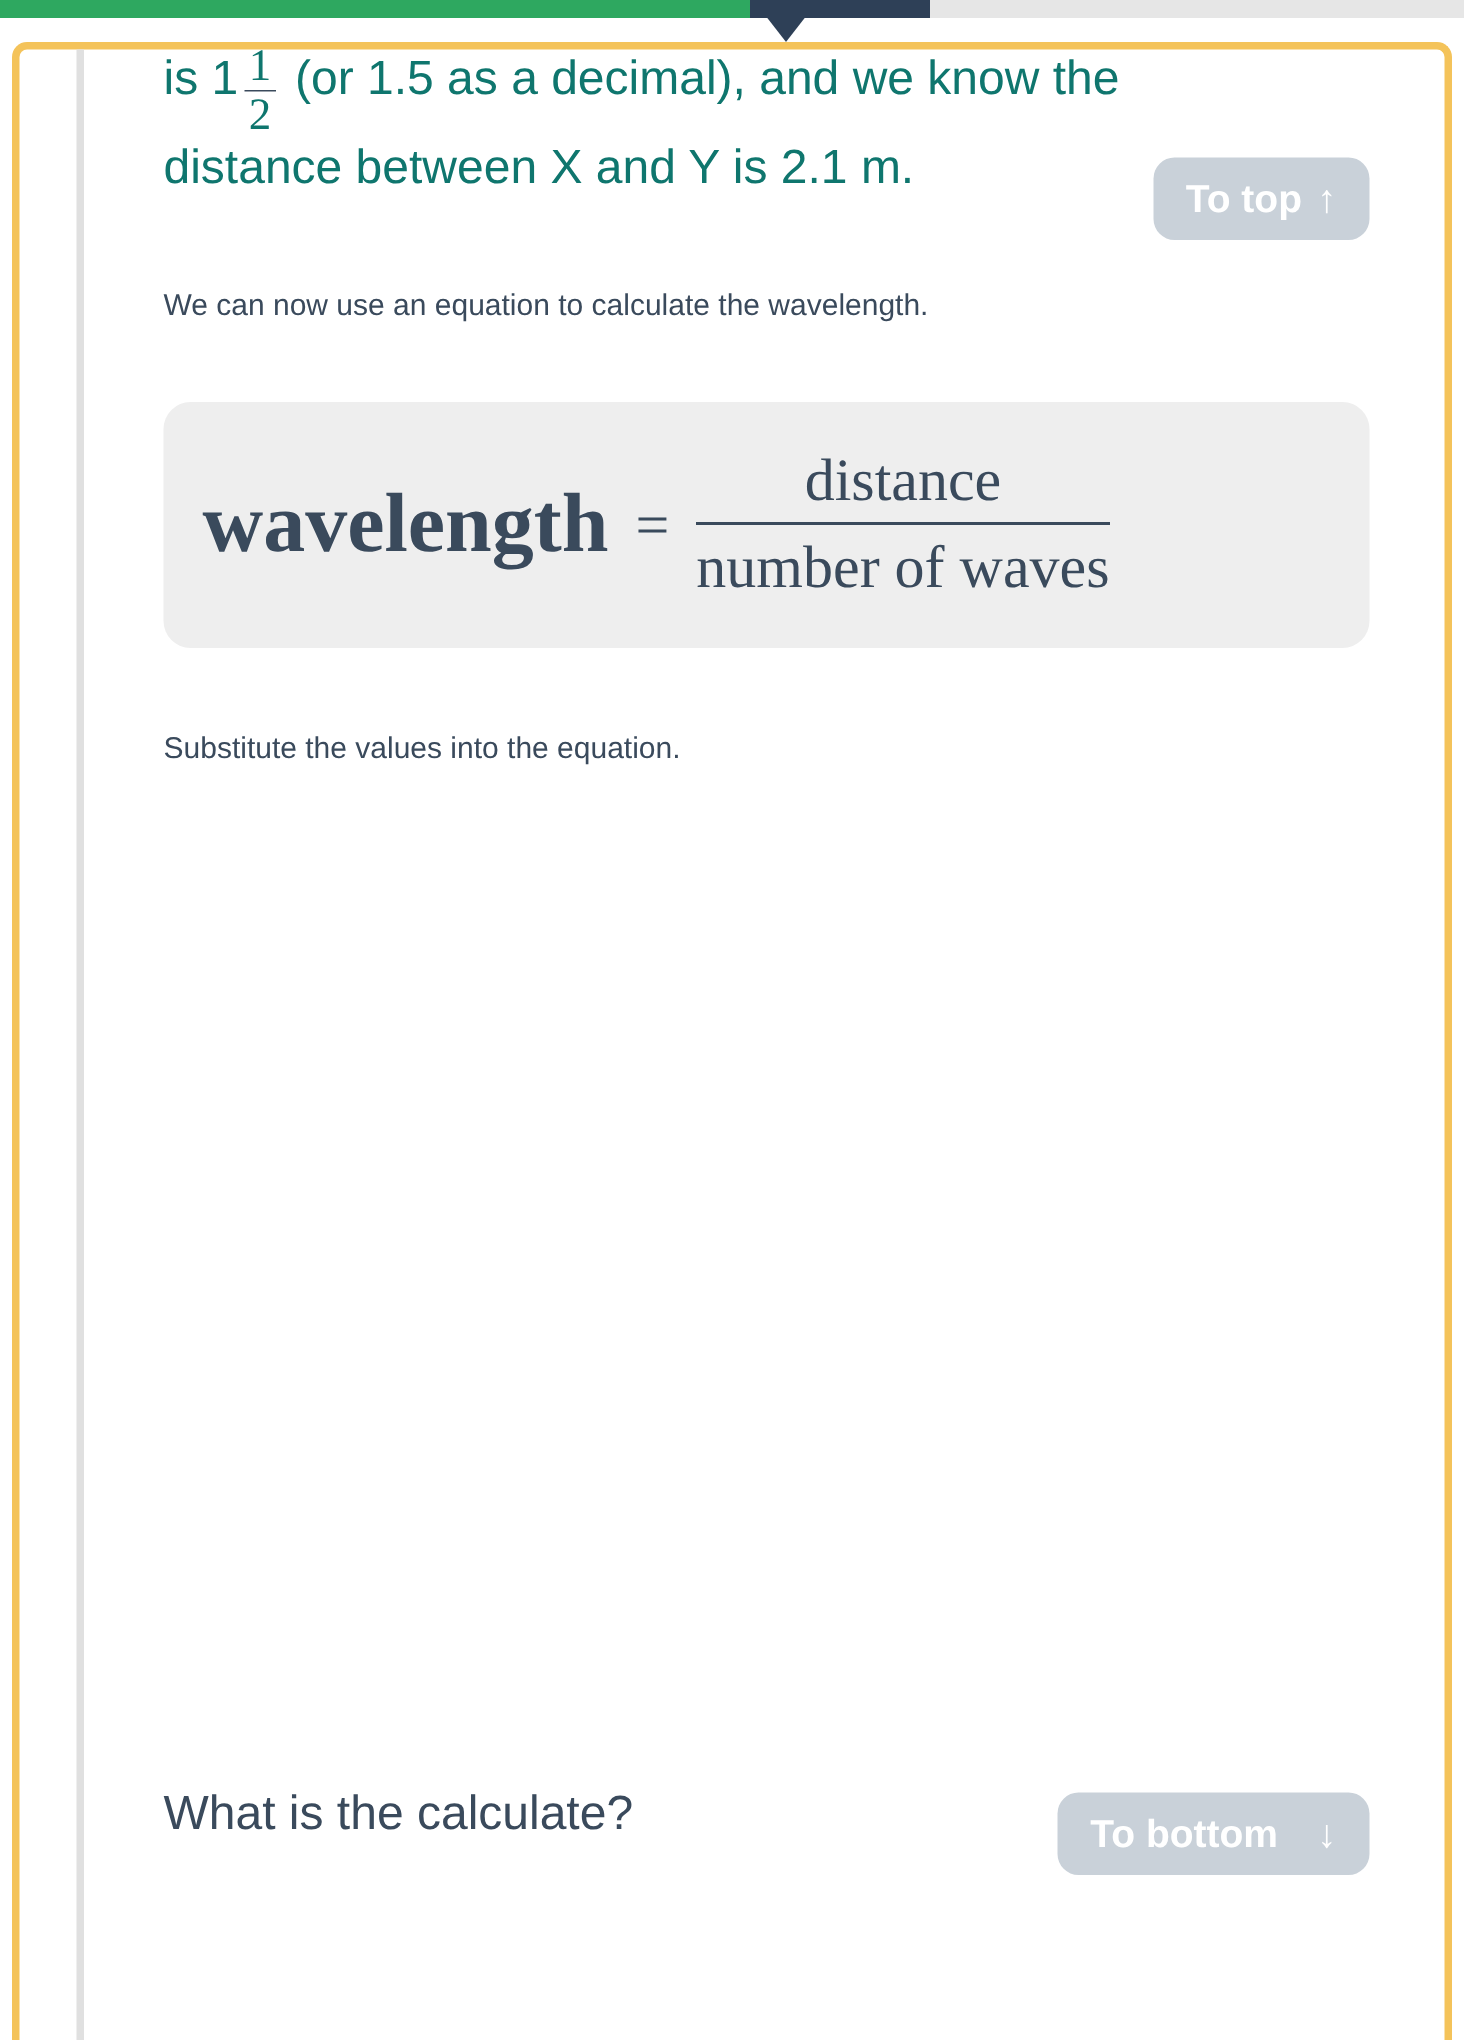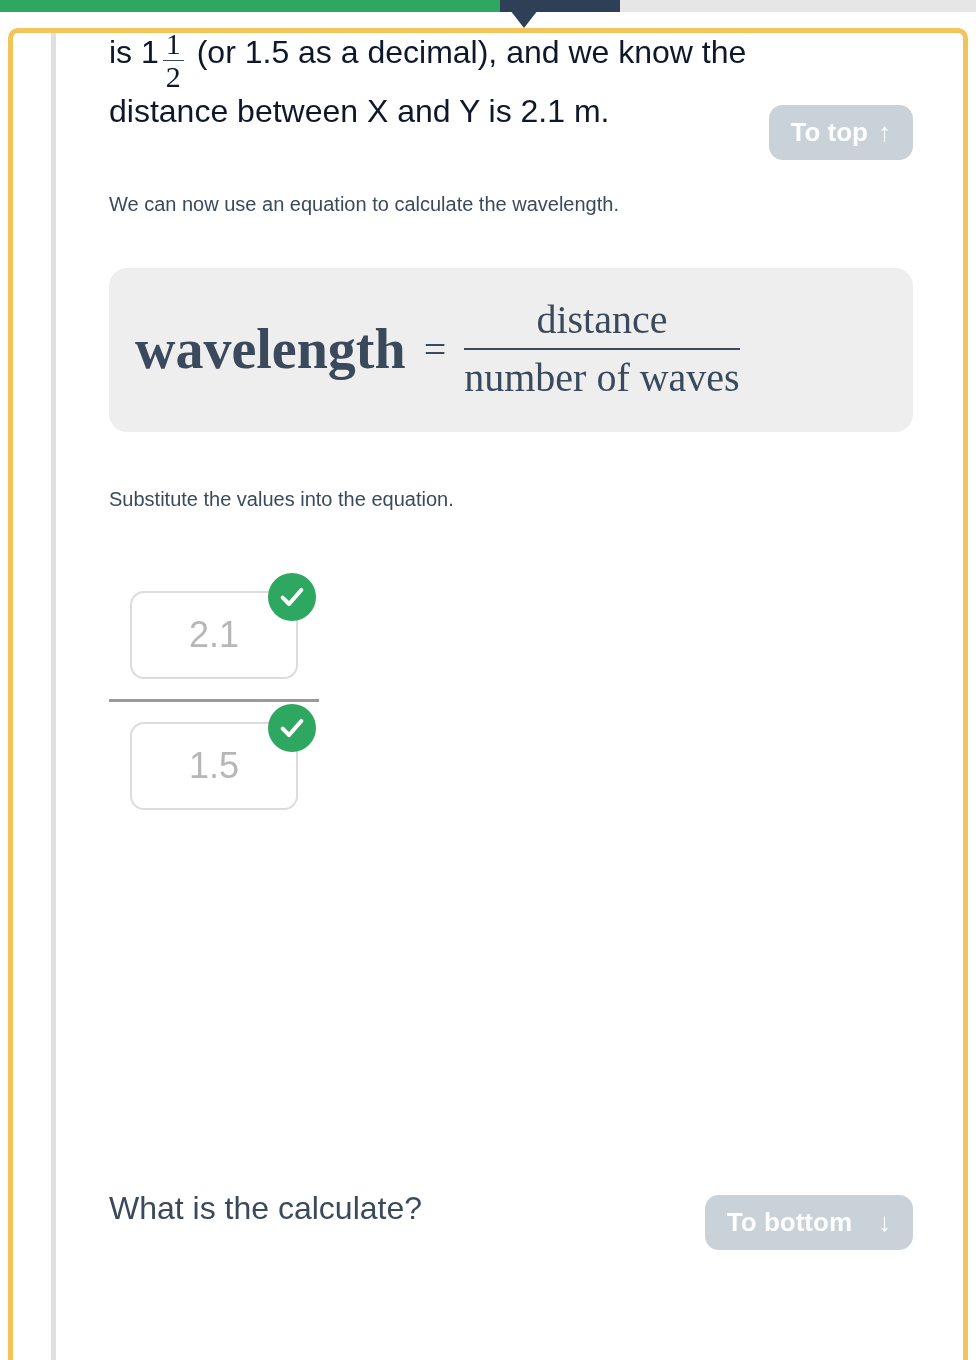--- a/index.html
+++ b/index.html
@@ -11,21 +11,21 @@
     .top-bar-navy { background: #2e4057; flex: 0 0 120px; position: relative; }
     .top-bar-gray { background: #e6e6e6; flex: 1; }
     .pointer-down { position: absolute; left: 510px; top: 10px; width: 0; height: 0; border-left: 14px solid transparent; border-right: 14px solid transparent; border-top: 18px solid #2e4057; }
     
     .outer-frame { position: absolute; top: 28px; left: 8px; right: 8px; bottom: 0; border: 5px solid #f4c35a; border-bottom: none; border-radius: 10px 10px 0 0; background: #fff; }
     
     .timeline-rail { position: absolute; left: 38px; top: 0; bottom: 0; width: 5px; background: #e0e0e0; }
     
     .content { position: absolute; left: 96px; right: 50px; top: 0; bottom: 0; }
     
-    .cutoff-text { color: #0f172a; font-size: 32px; line-height: 1.6; margin-top: -10px; }
+    .cutoff-text { color: #0f766e; font-size: 32px; line-height: 1.6; margin-top: -10px; }
     .cutoff-text .frac { display: inline-flex; flex-direction: column; align-items: center; vertical-align: middle; font-family: 'Times New Roman', serif; font-size: 30px; line-height: 1; margin: 0 4px; position: relative; top: 6px; }
     .cutoff-text .frac .top { border-bottom: 1.4px solid #3a4a5c; padding: 0 3px 1px; }
     .cutoff-text .frac .bot { padding-top: 1px; }
     
     .para { color: #3a4a5c; font-size: 20px; line-height: 1.55; margin-top: 52px; }
     
     .to-top-btn { position: absolute; right: 0; top: 72px; background: #c9d1d9; color: #fff; font-weight: 700; font-size: 26px; padding: 12px 22px; border-radius: 14px; display: inline-flex; align-items: center; gap: 10px; cursor: pointer; }
     .to-top-btn .arrow { font-weight: 900; font-size: 26px; }
     
     .formula-box { margin-top: 48px; background: #eeeeee; border-radius: 18px; padding: 28px 26px 30px; font-family: 'Times New Roman', serif; color: #3a4a5c; font-size: 40px; display: flex; align-items: center; gap: 12px; }
@@ -91,39 +91,20 @@
       <span class="frac2">
         <span class="top">distance</span>
         <span class="bar"></span>
         <span class="bot">number of waves</span>
       </span>
     </div>
 
     <div class="para">Substitute the values into the equation.</div>
 
     <div class="subst-line">
-      <div class="subst-frac">
-        <div class="input-wrap">
-          <div class="input-box">2.1</div>
-          <div class="check-badge">
-            <svg viewBox="0 0 24 24" fill="none" stroke="#fff" stroke-width="3.5" stroke-linecap="round" stroke-linejoin="round">
-                <polyline points="4 12.5 9.5 18 20 6"></polyline>
-              </svg>
-          </div>
-        </div>
-        <div class="subst-bar"></div>
-        <div class="input-wrap">
-          <div class="input-box">1.5</div>
-          <div class="check-badge">
-            <svg viewBox="0 0 24 24" fill="none" stroke="#fff" stroke-width="3.5" stroke-linecap="round" stroke-linejoin="round">
-                <polyline points="4 12.5 9.5 18 20 6"></polyline>
-              </svg>
-          </div>
-        </div>
-      </div>
     </div>
 
 
     <div class="step3-text">
       <div class="step3-q">What is the calculate?</div>
     </div>
 
     <div class="to-bottom-btn">
       <span>To bottom</span>
       <span class="arrow">↓</span>

